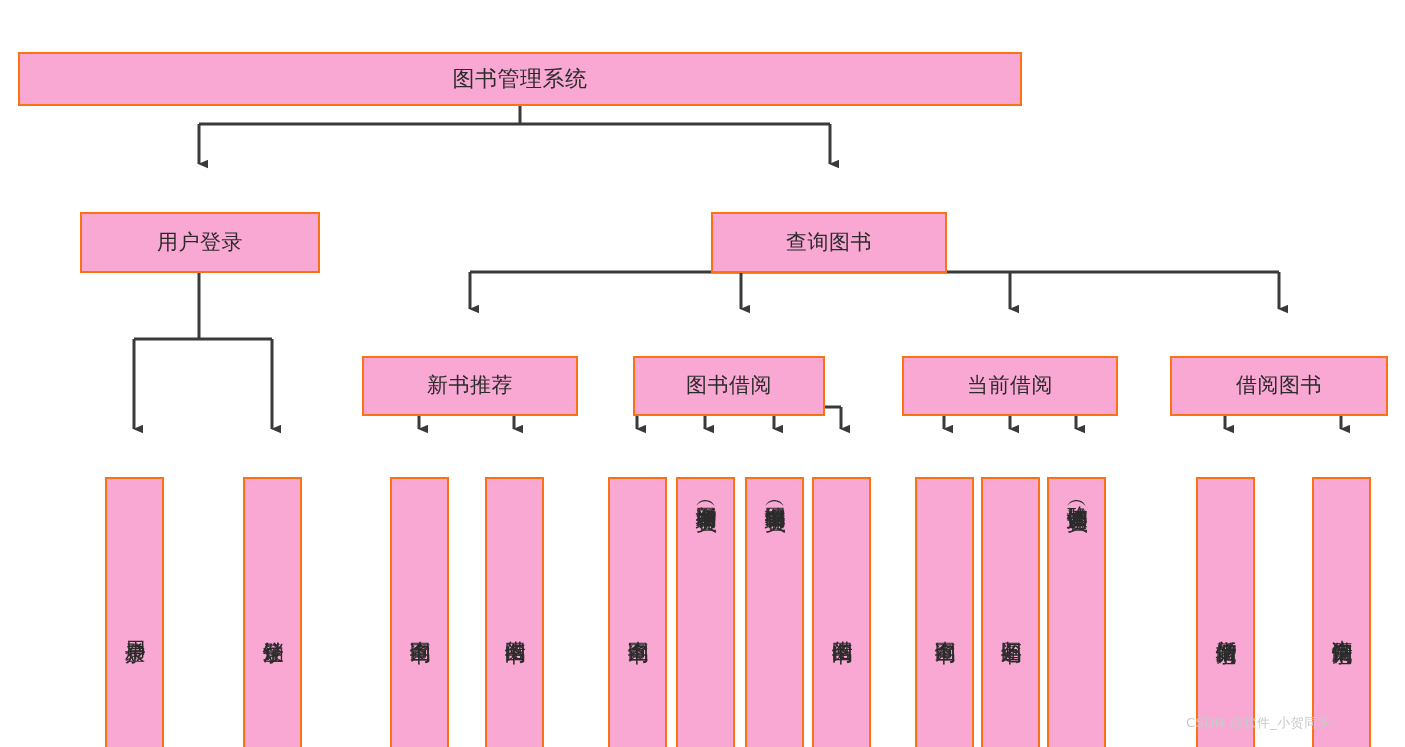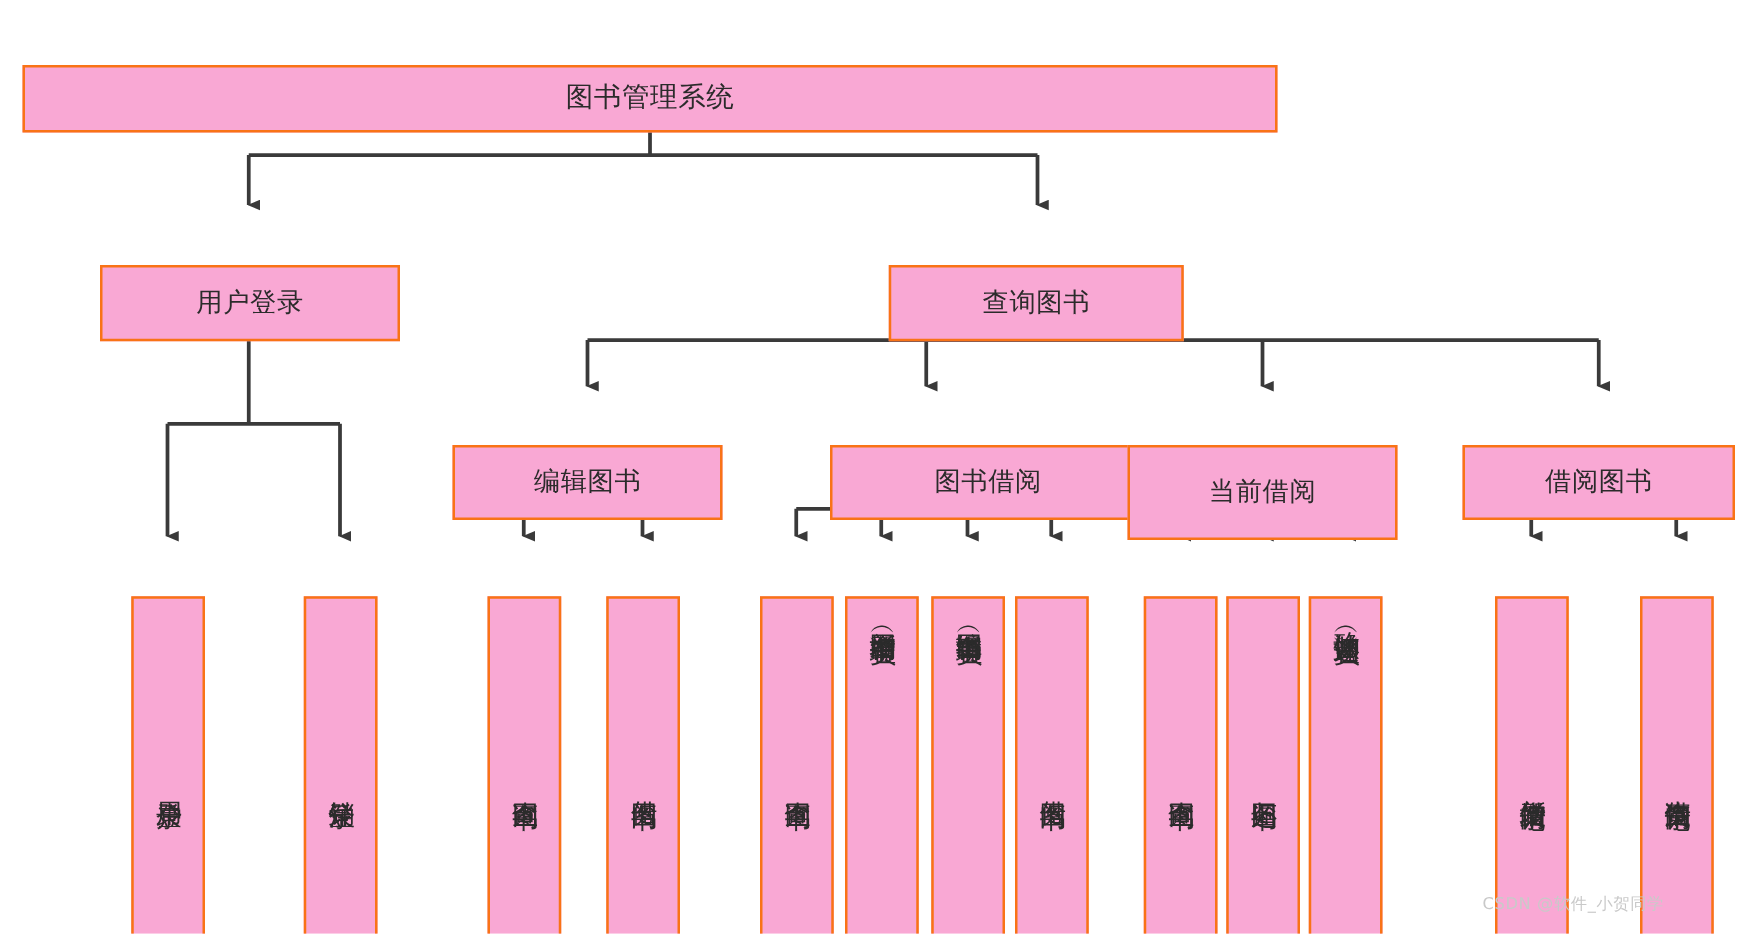--- a/index.html
+++ b/index.html
@@ -135,26 +135,26 @@
   </div>
 
   <div class="node horiz" style="left:80px; top:172px; width:240px; height:61px;">
     <span class="node-label">用户登录</span>
   </div>
   <div class="node horiz" style="left:711px; top:172px; width:236px; height:61px;">
     <span class="node-label">查询图书</span>
   </div>
 
   <div class="node horiz" style="left:362px; top:316px; width:216px; height:60px;">
-    <span class="node-label">编辑图书</span>
-  </div>
-  <div class="node horiz" style="left:664px; top:316px; width:253px; height:60px;">
+    <span class="node-label">新书推荐</span>
+  </div>
+  <div class="node horiz" style="left:633px; top:316px; width:192px; height:60px;">
     <span class="node-label">图书借阅</span>
   </div>
-  <div class="node horiz" style="left:902px; top:316px; width:216px; height:76px;">
+  <div class="node horiz" style="left:902px; top:316px; width:216px; height:60px;">
     <span class="node-label">当前借阅</span>
   </div>
   <div class="node horiz" style="left:1170px; top:316px; width:218px; height:60px;">
     <span class="node-label">借阅图书</span>
   </div>
 
   <div class="node vert centered" style="left:105px; top:437px; width:59px; height:298px;">
     <span class="node-label">用户登录</span>
   </div>
   <div class="node vert centered" style="left:243px; top:437px; width:59px; height:298px;">

